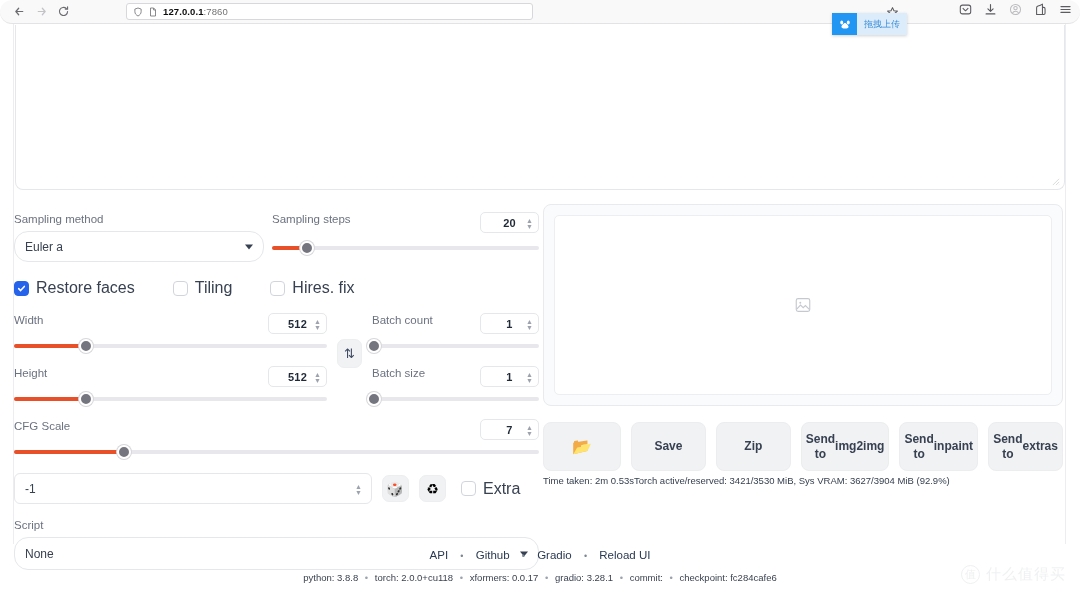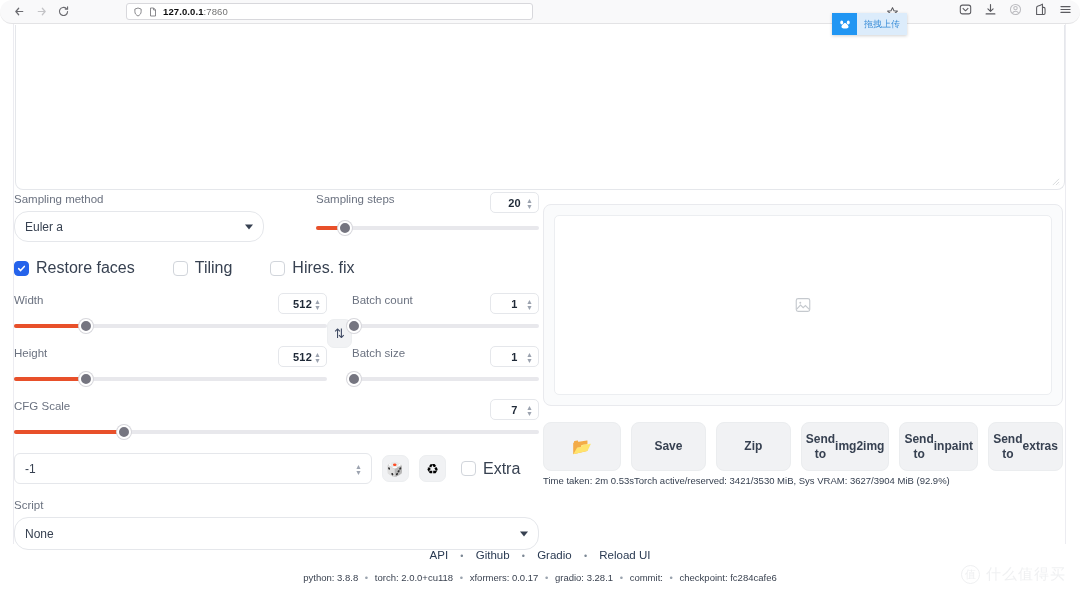--- a/index.html
+++ b/index.html
@@ -67,42 +67,42 @@
   .prompt-box {
     position: absolute; left: 15px; top: 1px; width: 1050px; height: 165px;
     background: #ffffff; border: 1px solid #e5e7eb; border-top: none;
     border-radius: 0 0 8px 8px;
   }
   .resize-grip {
     position: absolute; right: 4px; bottom: 3px; width: 9px; height: 9px; opacity: .45;
   }
 
   
-  .col-left  { position: absolute; left: 14px; top: 168px; width: 525px; }
+  .col-left  { position: absolute; left: 14px; top: 188px; width: 525px; }
   .col-right { position: absolute; left: 543px; top: 180px; width: 520px; }
 
   .lbl {
     font-size: 11.5px; color: #6b7280; line-height: 14px; display: block;
   }
 
   
   .dropdown {
     height: 31px; border: 1px solid #e5e7eb; border-radius: 14px; background: #fff;
     display: flex; align-items: center; padding: 0 10px; position: relative;
   }
   .dropdown .val { font-size: 12px; color: #374151; }
   .caret {
     position: absolute; right: 10px; top: 50%; transform: translateY(-50%);
     width: 0; height: 0; border-left: 4px solid transparent; border-right: 4px solid transparent;
     border-top: 5px solid #374151;
   }
 
   
   .numbox {
-    width: 49px; height: 21px; border: 1px solid #e5e7eb; border-radius: 5px; background: #fff;
+    width: 59px; height: 21px; border: 1px solid #e5e7eb; border-radius: 5px; background: #fff;
     display: flex; align-items: center; justify-content: center; position: relative;
   }
   .numbox .n { font-size: 11px; color: #1f2937; font-weight: 600; letter-spacing:.2px; }
   .spin {
     position: absolute; right: 5px; top: 50%; transform: translateY(-50%);
     display: flex; flex-direction: column; gap: 1px; color: #9ca3af; line-height: 5px; font-size: 7px;
   }
 
   
   .slider { position: relative; height: 14px; margin-top: 5px; }
@@ -291,21 +291,21 @@
 
     <div style="display:flex; gap:8px;">
       <div style="width:250px;">
         <span class="lbl">Sampling method</span>
         <div class="dropdown" style="margin-top:5px;">
           <span class="val">Euler a</span>
           <span class="caret"></span>
         </div>
       </div>
 
-      <div style="flex:1; position:relative;margin-left:44px;">
+      <div style="flex:1; position:relative;">
         <div style="display:flex; align-items:flex-start; justify-content:space-between;">
           <span class="lbl">Sampling steps</span>
           <div class="numbox">
             <span class="n">20</span>
             <span class="spin">
                 <span>▲</span>
                 <span>▼</span>
               </span>
           </div>
         </div>
@@ -329,21 +329,21 @@
       <div class="cbrow">
         <span class="cb"></span>
         <span class="cb-lbl">Tiling</span>
       </div>
       <div class="cbrow">
         <span class="cb"></span>
         <span class="cb-lbl">Hires. fix</span>
       </div>
     </div>
 
-    <div style="display:flex; margin-top:16px; align-items:flex-start;">
+    <div style="display:flex; gap:10px; margin-top:16px; align-items:flex-start;">
 
       <div style="width:313px;">
         <div>
           <div style="display:flex; align-items:flex-start; justify-content:space-between;">
             <span class="lbl">Width</span>
             <div class="numbox">
               <span class="n">512</span>
               <span class="spin">
                   <span>▲</span>
                   <span>▼</span>

